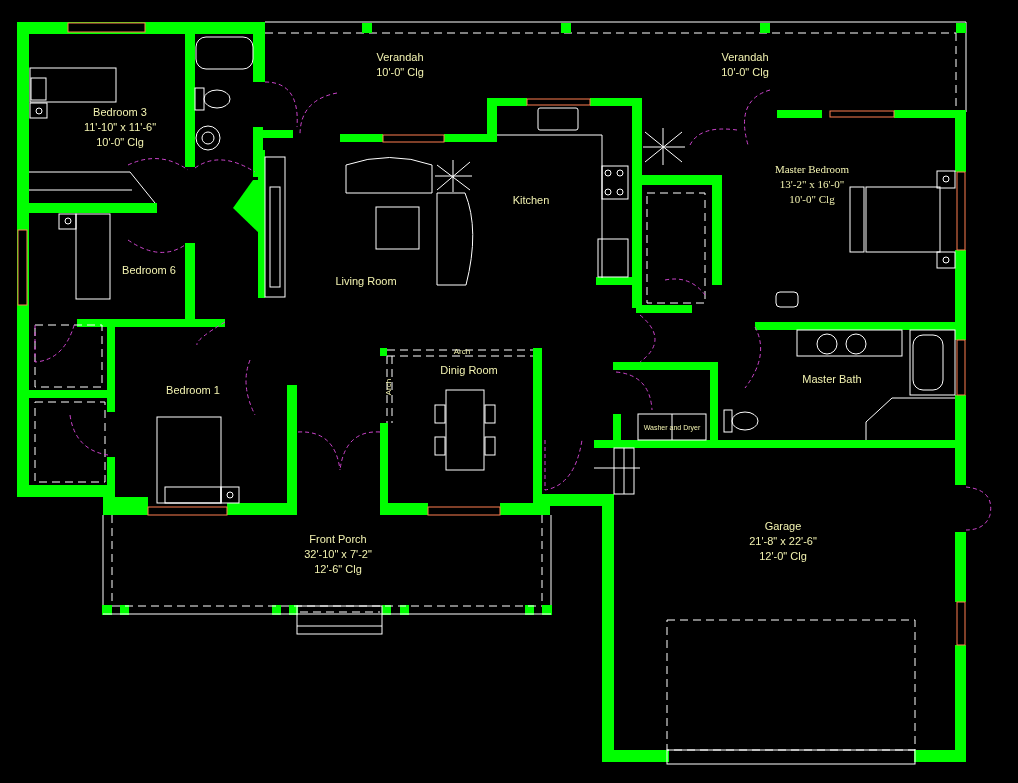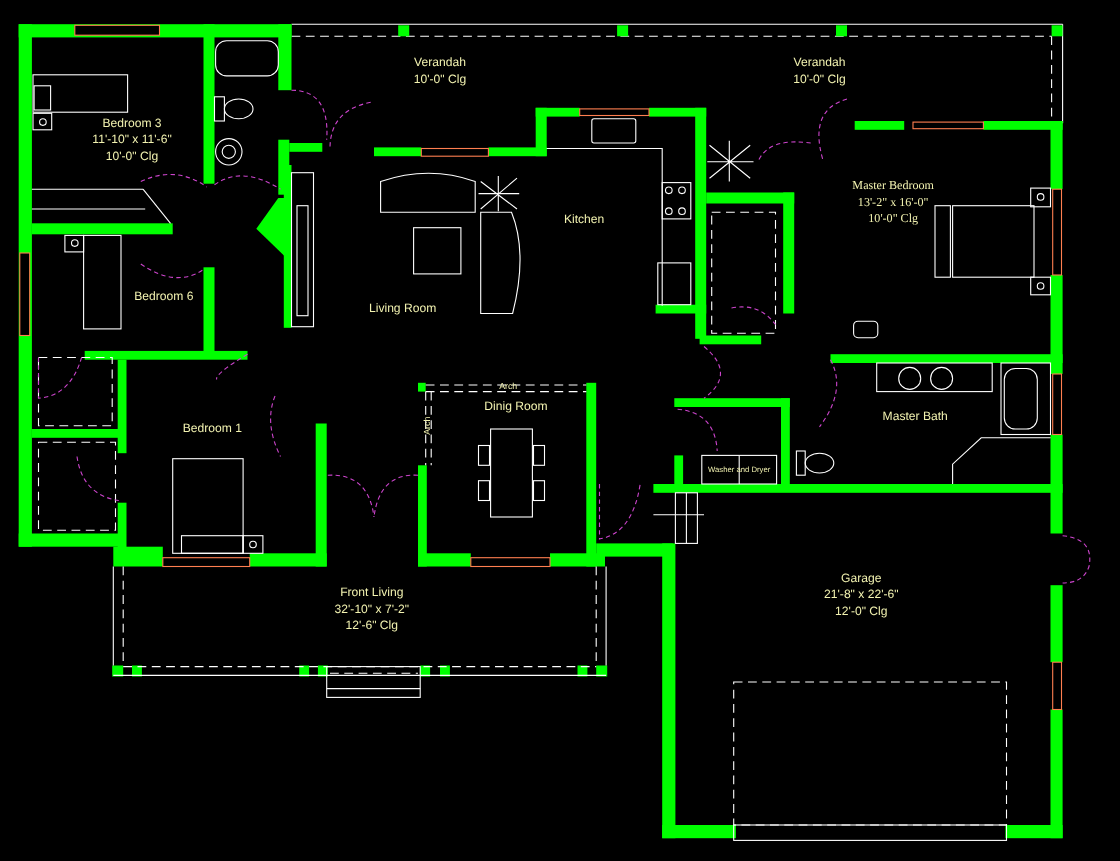--- a/index.html
+++ b/index.html
@@ -270,21 +270,21 @@
   <div>13'-2" x 16'-0"</div>
   <div>10'-0" Clg</div>
 </div>
 <div class="label" style="left:832px;top:372px;">
   <div>Master Bath</div>
 </div>
 <div class="label" style="left:469px;top:363px;">
   <div>Dinig Room</div>
 </div>
 <div class="label" style="left:338px;top:532px;">
-  <div>Front Living</div>
+  <div>Front Porch</div>
   <div>32'-10" x 7'-2"</div>
   <div>12'-6" Clg</div>
 </div>
 <div class="label" style="left:783px;top:507px;margin-top:12px;">
   <div>Garage</div>
   <div>21'-8" x 22'-6"</div>
   <div>12'-0" Clg</div>
 </div>
 <div class="label small" style="left:462px;top:347px;">Arch</div>
 <div class="label small" style="left:389px;top:382px;transform:translateX(-50%) rotate(-90deg);">Arch</div>

